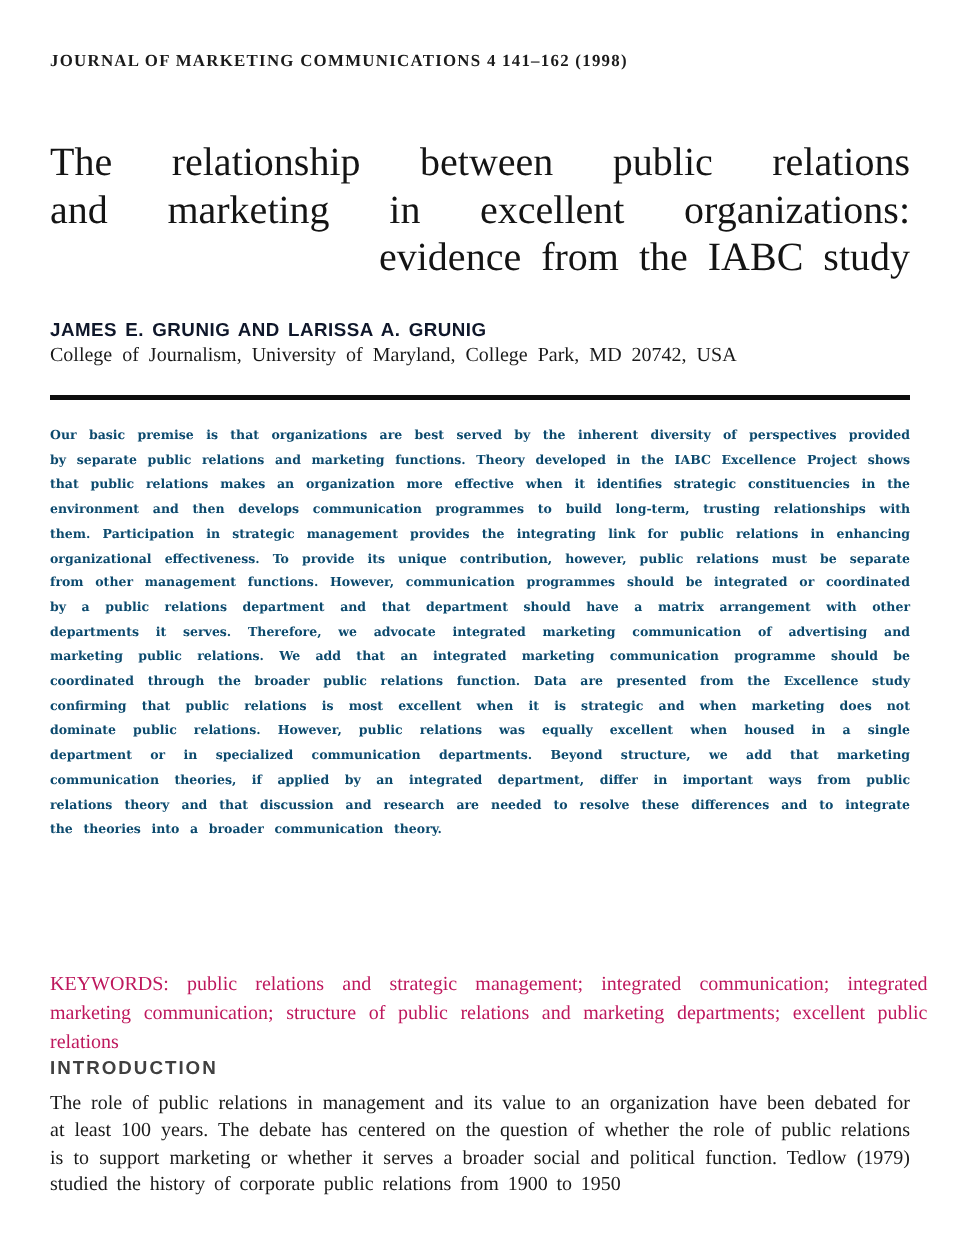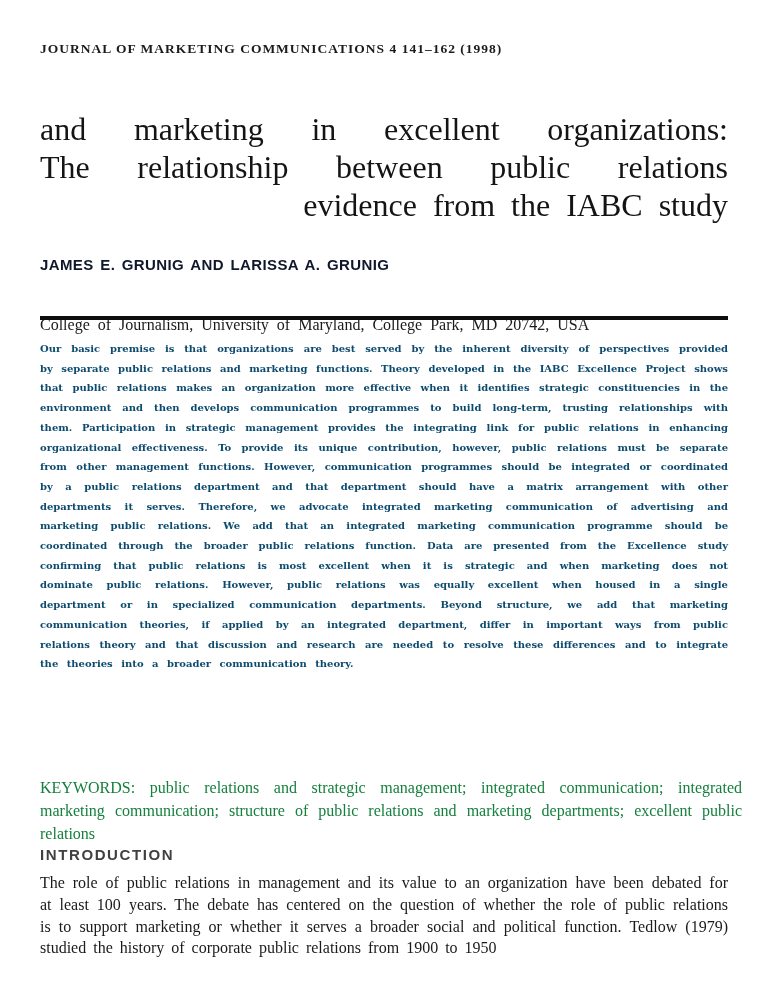--- a/index.html
+++ b/index.html
@@ -63,21 +63,20 @@
     white-space: nowrap;
   }
   .affiliation {
     position: absolute;
     left: 40px;
     top: 276px;
     font-size: 16px;
     word-spacing: 4px;
     color: #1a1a1a;
     white-space: nowrap;
-    margin-top: 40px;
   }
   .divider-rule {
     position: absolute;
     left: 40px;
     top: 316px;
     width: 688px;
     height: 4px;
     background: #0e0e0e;
   }
   .abstract {
@@ -96,21 +95,21 @@
   }
   .keywords {
     position: absolute;
     left: 40px;
     top: 776px;
     width: 702px;
     font-size: 16px;
     line-height: 23px;
     text-align: justify;
     word-spacing: 2px;
-    color: #15803d;
+    color: #be185d;
     margin: 0;
   }
   .section-heading {
     position: absolute;
     left: 40px;
     top: 846px;
     font-family: "Liberation Sans", sans-serif;
     font-weight: 700;
     font-size: 15px;
     letter-spacing: 1.6px;
@@ -142,22 +141,22 @@
   .page-footer .year { margin-right: 6px; }
 </style>
 </head>
 <body>
 
 <div class="page">
 
   <div class="journal-header">JOURNAL OF MARKETING COMMUNICATIONS 4 141–162 (1998)</div>
 
   <div class="article-title">
+    <div class="title-line-justified">The relationship between public relations</div>
     <div class="title-line-justified">and marketing in excellent organizations:</div>
-    <div class="title-line-justified">The relationship between public relations</div>
     <div class="title-line-last">evidence from the IABC study</div>
   </div>
 
   <div class="authors">JAMES E. GRUNIG AND LARISSA A. GRUNIG</div>
 
   <div class="affiliation">College of Journalism, University of Maryland, College Park, MD 20742, USA</div>
 
   <div class="divider-rule"></div>
 
   <p class="abstract">Our basic premise is that organizations are best served by the inherent diversity of perspectives provided by separate public relations and marketing functions. Theory developed in the IABC Excellence Project shows that public relations makes an organization more effective when it identifies strategic constituencies in the environment and then develops communication programmes to build long-term, trusting relationships with them. Participation in strategic management provides the integrating link for public relations in enhancing organizational effectiveness. To provide its unique contribution, however, public relations must be separate from other management functions. However, communication programmes should be integrated or coordinated by a public relations department and that department should have a matrix arrangement with other departments it serves. Therefore, we advocate integrated marketing communication of advertising and marketing public relations. We add that an integrated marketing communication programme should be coordinated through the broader public relations function. Data are presented from the Excellence study confirming that public relations is most excellent when it is strategic and when marketing does not dominate public relations. However, public relations was equally excellent when housed in a single department or in specialized communication departments. Beyond structure, we add that marketing communication theories, if applied by an integrated department, differ in important ways from public relations theory and that discussion and research are needed to resolve these differences and to integrate the theories into a broader communication theory.</p>

